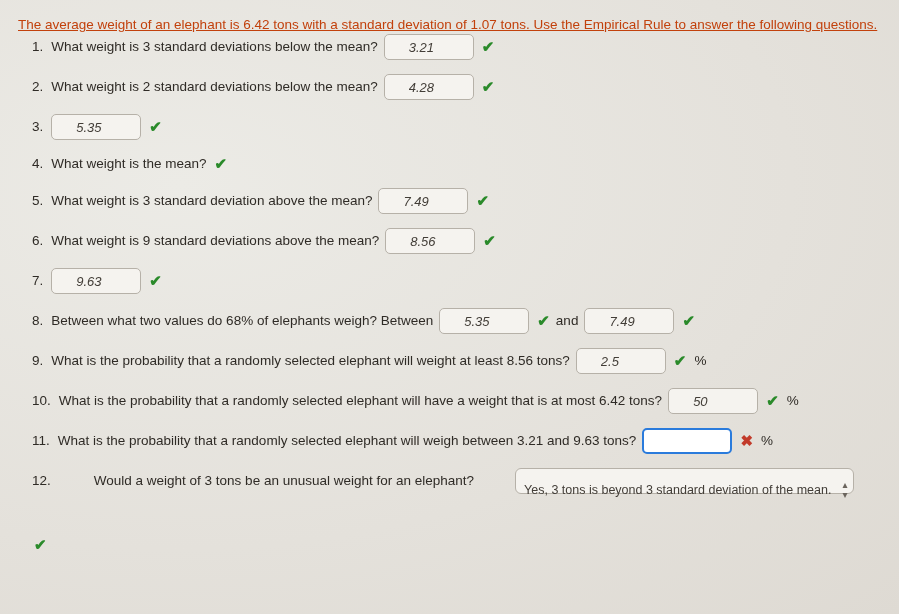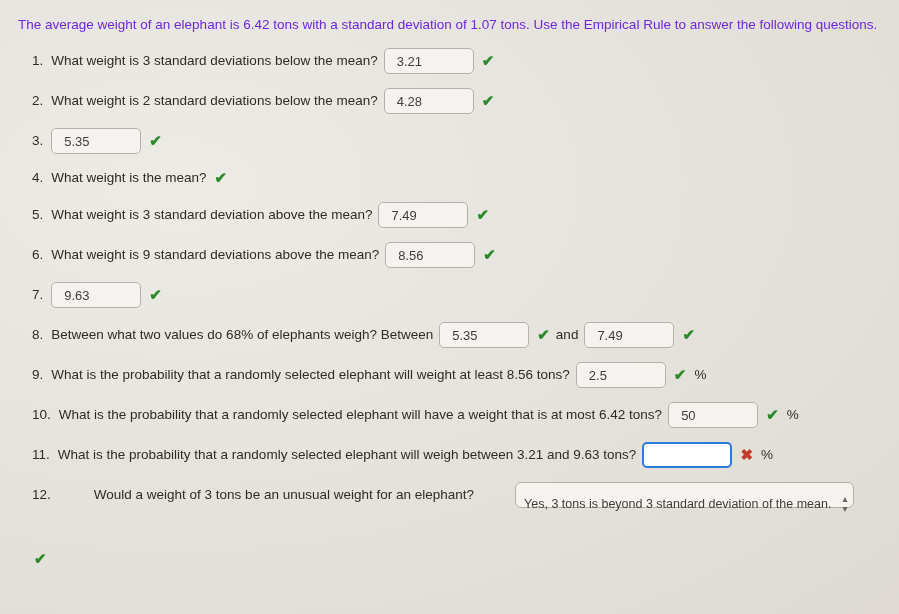--- a/index.html
+++ b/index.html
@@ -8,44 +8,45 @@
       background: #e8e5e0;
       background-image: radial-gradient(ellipse at 20% 30%, #ecebe6 0%, #e4e1db 60%, #dedad3 100%);
       color: #3a3530;
       padding: 16px 18px;
       width: 899px;
       height: 614px;
       font-size: 13.5px;
       line-height: 1.35;
     }
     .intro {
-      margin-bottom: 14px;
-      color: #6d28d9;
+      color: #c2410c;
+      text-decoration: underline;
     }
     .questions {
       padding-left: 14px;
     }
     .qrow {
       display: flex;
       align-items: center;
       flex-wrap: wrap;
       gap: 6px;
       margin-bottom: 14px;
       color: #2f2b26;
     }
     .qnum { margin-right: 2px; }
     .answer-input {
       width: 90px;
       height: 26px;
-      padding: 3px 12px;
+      padding: 3px 24px;
       font-size: 13px;
       border: 1px solid #b6b1a8;
       border-radius: 5px;
       background: #f5f3ef;
       color: #423d37;
+      font-style: italic;
     }
     .answer-input.active {
       border: 2px solid #2a7bdc;
       background: #fff;
     }
     .check-icon {
       color: #2a8a2a;
       font-weight: bold;
       font-size: 15px;
       margin-left: 2px;

